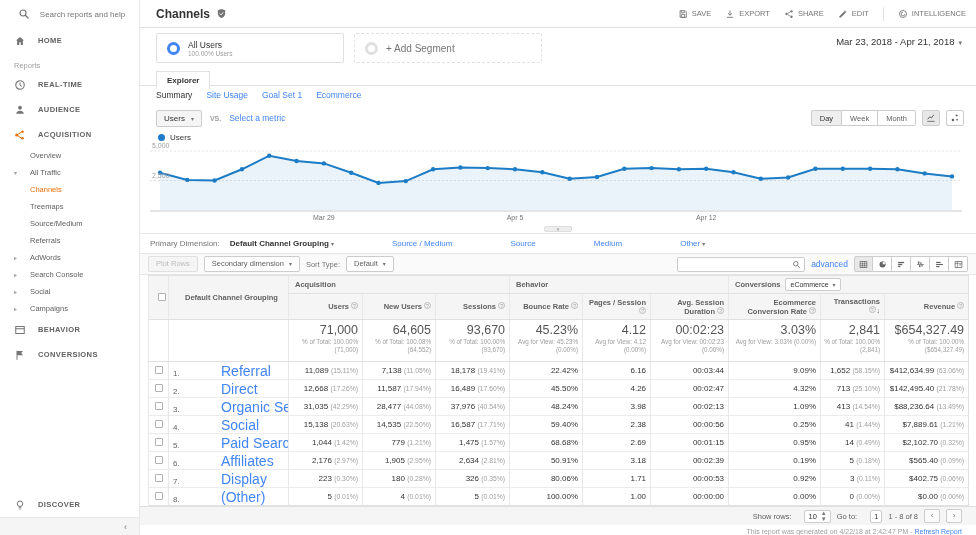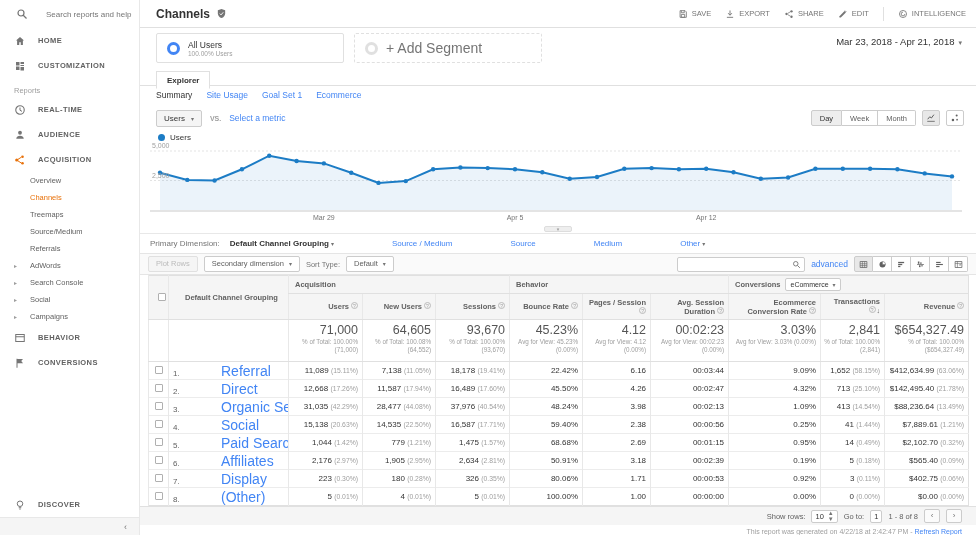--- a/index.html
+++ b/index.html
@@ -3,21 +3,21 @@
 <meta charset="utf-8">
 <style>
   * { box-sizing: border-box; margin: 0; padding: 0; }
   html,body { width:976px; height:535px; overflow:hidden; background:#fff;
     font-family:"Liberation Sans","DejaVu Sans",sans-serif; color:#333; }
   .app { position:relative; width:976px; height:535px; }
 
   
   .sidebar { position:absolute; left:0; top:0; width:140px; height:535px; background:#fff;
     border-right:1px solid #e8e8e8; z-index:5; }
-  .sb-search { display:flex; align-items:center; gap:18px; height:28px; padding-left:16px; cursor:pointer; }
+  .sb-search { display:flex; align-items:center; gap:10px; height:28px; padding-left:4px; cursor:pointer;justify-content:center; }
   .sb-search-text { font-size:8px; color:#757575; }
   .nav-item { display:flex; align-items:center; gap:12px; height:25px; padding-left:14px; cursor:pointer; }
   .nav-label { font-size:7.5px; font-weight:bold; color:#616161; letter-spacing:.4px; }
   .nav-item.accent .icn { color:#e8710a; }
   .sb-section { font-size:7.5px; color:#9e9e9e; padding:8px 0 2px 14px; }
   .nav-sub { position:relative; display:flex; align-items:center; height:17px; padding-left:30px;
     font-size:7.5px; color:#616161; cursor:pointer; }
   .nav-sub.active { color:#e8710a; }
   .sub-arrow { position:absolute; left:14px; font-size:6px; color:#9e9e9e; }
   .sb-bottom { position:absolute; left:0; bottom:0; width:100%; }
@@ -40,21 +40,21 @@
   .ta-divider { width:1px; height:14px; background:#e0e0e0; }
 
   .segment-bar { position:relative; height:40px; padding:5px 0 0 16px; display:flex; gap:10px; }
   .seg-card { width:188px; height:30px; border:1px solid #e0e0e0; border-radius:2px; background:#fff;
     display:flex; align-items:center; gap:8px; padding-left:10px; cursor:pointer; }
   .seg-card.add { border-style:dashed; }
   .seg-ring { width:13px; height:13px; border-radius:50%; border:3px solid #4285f4; flex:none; }
   .seg-ring.gray { border-color:#e0e0e0; }
   .seg-name { font-size:8.5px; color:#333; }
   .seg-sub { font-size:6.5px; color:#9e9e9e; }
-  .seg-add-label { font-size:14px; color:#757575; }
+  .seg-add-label { font-size:10px; color:#757575; }
   .date-range { position:absolute; right:14px; top:8px; font-size:9.5px; color:#333; cursor:pointer; }
   .date-range .dd-arrow { color:#757575; font-size:7px; margin-left:4px; }
 
   .explorer-row { height:18px; padding-left:16px; border-bottom:1px solid #e0e0e0; }
   .explorer-tab { display:inline-block; height:18px; line-height:18px; padding:0 10px; background:#fff;
     border:1px solid #e0e0e0; border-bottom:1px solid #fff; font-size:8px; font-weight:bold; color:#333;
     position:relative; top:1px; cursor:pointer; }
   .subtabs { display:flex; gap:14px; align-items:center; height:17px; padding-left:16px; }
   .subtab { font-size:8.5px; color:#4285f4; cursor:pointer; }
   .subtab.active { color:#333; }
@@ -143,21 +143,21 @@
   .rank { color:#616161; display:inline-block; width:14px; font-size:8px; }
   .chan { color:#4285f4; font-size:14px; cursor:pointer; text-decoration:none;padding-left:34px; }
   td.cb-cell { text-align:center; }
   .cb { display:inline-block; width:8px; height:8px; border:1px solid #b0b0b0; border-radius:1px;
     background:#fff; cursor:pointer; }
 
   .table-footer { display:flex; align-items:center; justify-content:flex-end; gap:6px; height:19px;
     background:#f5f5f5; border-top:1px solid #e0e0e0; margin-top:0; padding-right:14px; font-size:7.5px;
     color:#616161; }
   .tf-select, .tf-input { height:13px; border:1px solid #ccc; background:#fff; border-radius:2px;
-    font-size:7.5px; color:#333; display:inline-flex; align-items:center; padding:0 3px; }
+    font-size:7.5px; color:#333; display:inline-flex; align-items:center; padding:0 3px;margin-left:7px; }
   .tf-select .updown { font-size:6px; color:#757575; margin-left:4px; }
   .pg-btn { width:16px; height:14px; border:1px solid #ccc; background:#fbfbfb; border-radius:2px;
     text-align:center; line-height:12px; font-size:8px; color:#757575; cursor:pointer; }
   .generated { text-align:right; padding:3px 14px 0 0; font-size:7px; color:#9e9e9e; }
   .generated a { color:#4285f4; text-decoration:none; cursor:pointer; }
   .dd-arrow { font-size:6px; color:#757575; }
 </style>
 </head>
 <body>
 
@@ -175,32 +175,20 @@
     </div>
     <nav id="nav-top">
         <div class="nav-item">
           <span class="icn">
             <svg viewBox="0 0 24 24">
               <path d="M12 4l-8 7.2h2.2V20h4.3v-5.5h3v5.5h4.3v-8.8H20z" fill="currentColor"></path>
             </svg>
           </span>
           <span class="nav-label">HOME</span>
         </div>
-        <div class="nav-item">
-          <span class="icn">
-            <svg viewBox="0 0 24 24" fill="currentColor">
-              <rect x="4" y="4" width="7" height="7"></rect>
-              <rect x="13" y="4" width="7" height="4"></rect>
-              <rect x="13" y="10" width="7" height="2"></rect>
-              <rect x="4" y="13" width="7" height="7"></rect>
-              <rect x="13" y="14" width="7" height="7"></rect>
-            </svg>
-          </span>
-          <span class="nav-label">CUSTOMIZATION</span>
-        </div>
       </nav>
     <div class="sb-section">Reports</div>
     <nav id="nav-reports">
         <div class="nav-item">
           <span class="icn">
             <svg viewBox="0 0 24 24">
               <circle cx="12" cy="12" r="8.5" fill="none" stroke="currentColor" stroke-width="2.2"></circle>
               <path d="M12 7v5.5l4 2.2" fill="none" stroke="currentColor" stroke-width="2"></path>
             </svg>
           </span>
@@ -221,20 +209,24 @@
               <path d="M7.5 11l7-4.5M7.5 13.5l7 4.5" stroke="currentColor" stroke-width="2" fill="none"></path>
               <circle cx="5.5" cy="12" r="3.2" fill="currentColor"></circle>
               <circle cx="17" cy="5.5" r="2.6" fill="currentColor"></circle>
               <circle cx="17" cy="18.5" r="2.6" fill="currentColor"></circle>
             </svg>
           </span>
           <span class="nav-label">ACQUISITION</span>
         </div>
         <div class="nav-sub">
           <span>Overview</span>
+        </div>
+        <div class="nav-sub">
+          <span class="sub-arrow">▾</span>
+          <span>All Traffic</span>
         </div>
         <div class="nav-sub active">
           <span>Channels</span>
         </div>
         <div class="nav-sub">
           <span>Treemaps</span>
         </div>
         <div class="nav-sub">
           <span>Source/Medium</span>
         </div>

